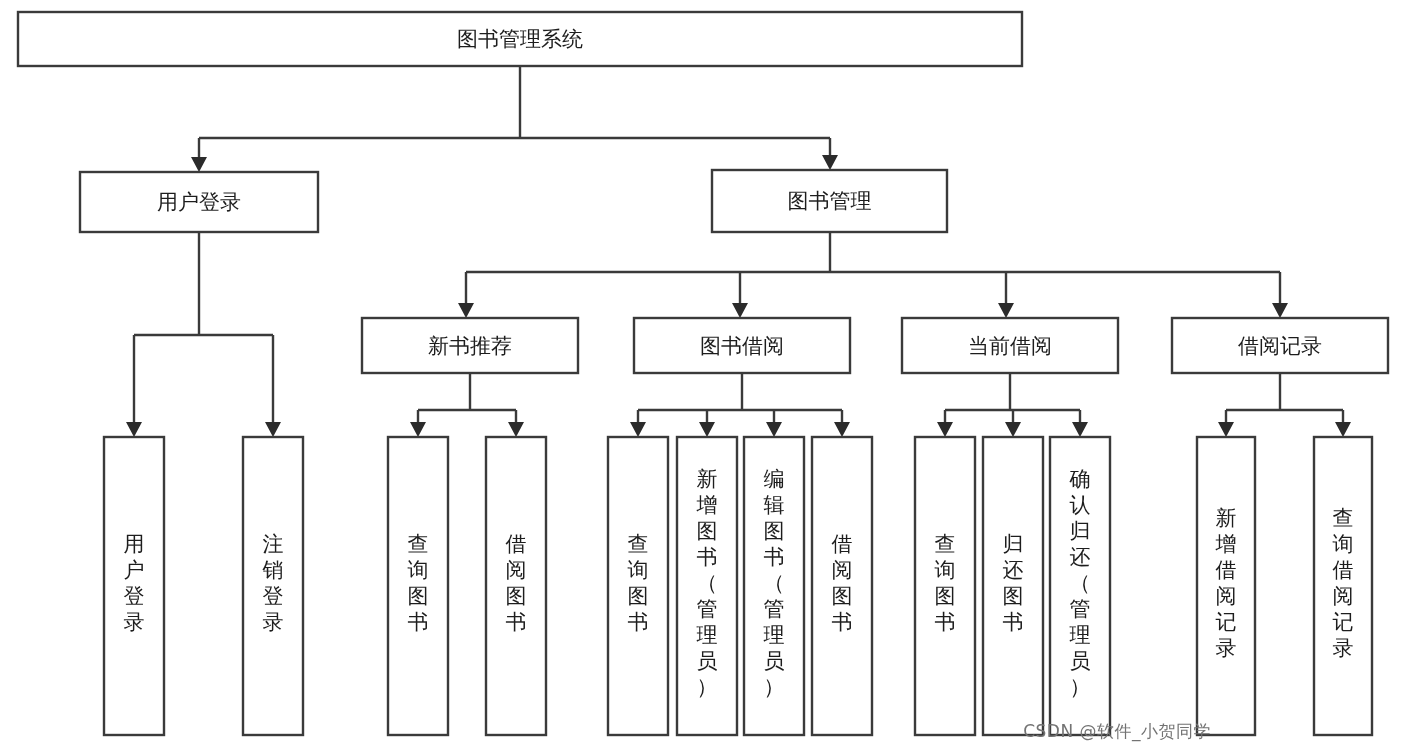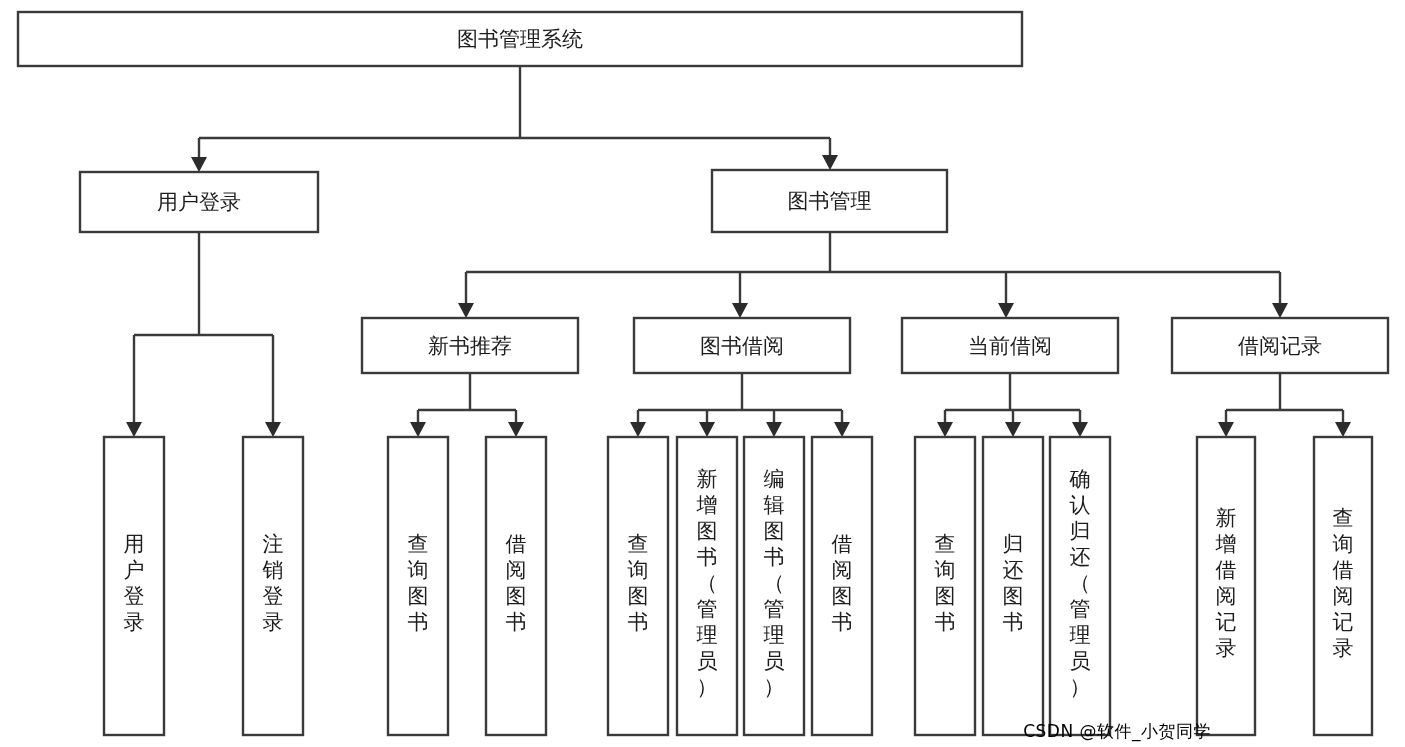--- a/index.html
+++ b/index.html
@@ -55,21 +55,21 @@
     font-family: "DejaVu Sans", "Liberation Sans", sans-serif;
     font-size: 21px;
     text-anchor: middle;
   }
   .watermark {
     position: absolute;
     right: 8px;
     bottom: 4px;
     font-family: "DejaVu Sans", "Liberation Sans", sans-serif;
     font-size: 17px;
-    color: #000000;
+    color: #737373;
     white-space: nowrap;
     letter-spacing: 0.5px;
     user-select: none;
   }
 </style>
 </head>
 <body>
 
 <div id="diagram-root">
   <svg id="tree-svg" viewBox="0 0 1405 747">

